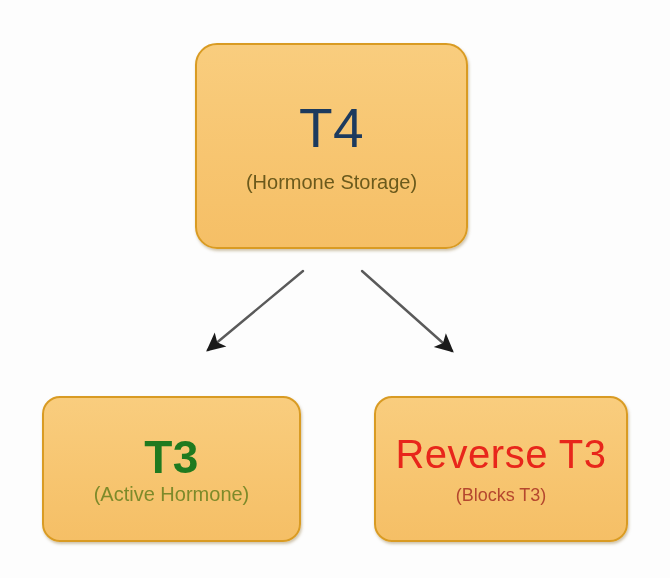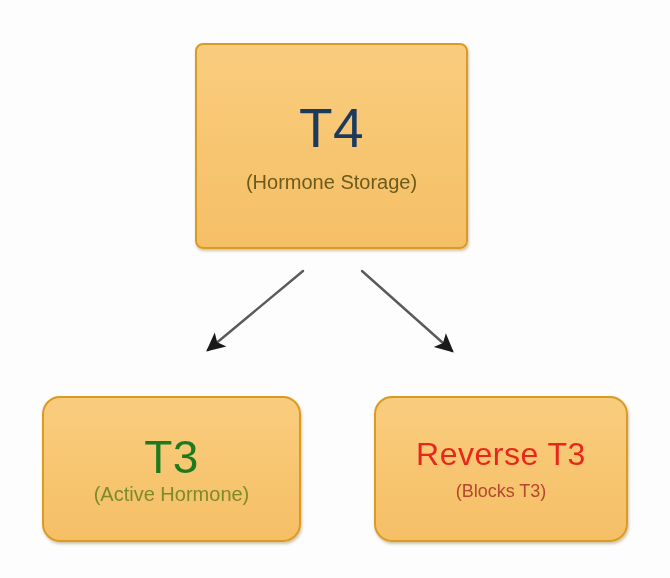--- a/index.html
+++ b/index.html
@@ -38,21 +38,21 @@
   .node-subtitle {
     line-height: 1.0;
   }
 
   
   #node-t4 {
     left: 195px;
     top: 43px;
     width: 273px;
     height: 206px;
-    border-radius: 8px;
+    border-radius: 22px;
   }
   #node-t4 .node-title {
     font-size: 55px;
     color: #1c3a5e;
     margin-bottom: 16px;
   }
   #node-t4 .node-subtitle {
     font-size: 20px;
     color: #6b5a1c;
   }
@@ -61,35 +61,36 @@
   #node-t3 {
     left: 42px;
     top: 396px;
     width: 259px;
     height: 146px;
   }
   #node-t3 .node-title {
     font-size: 46px;
     color: #1f7a1f;
     margin-bottom: 4px;
+    font-weight: bold;
   }
   #node-t3 .node-subtitle {
     font-size: 20px;
     color: #7d8a2a;
   }
 
   
   #node-rt3 {
     left: 374px;
     top: 396px;
     width: 254px;
     height: 146px;
   }
   #node-rt3 .node-title {
-    font-size: 32px;
+    font-size: 40px;
     color: #e8261b;
     margin-bottom: 12px;
   }
   #node-rt3 .node-subtitle {
     font-size: 18px;
     color: #b5472e;
   }
 
   #edges {
     position: absolute;

